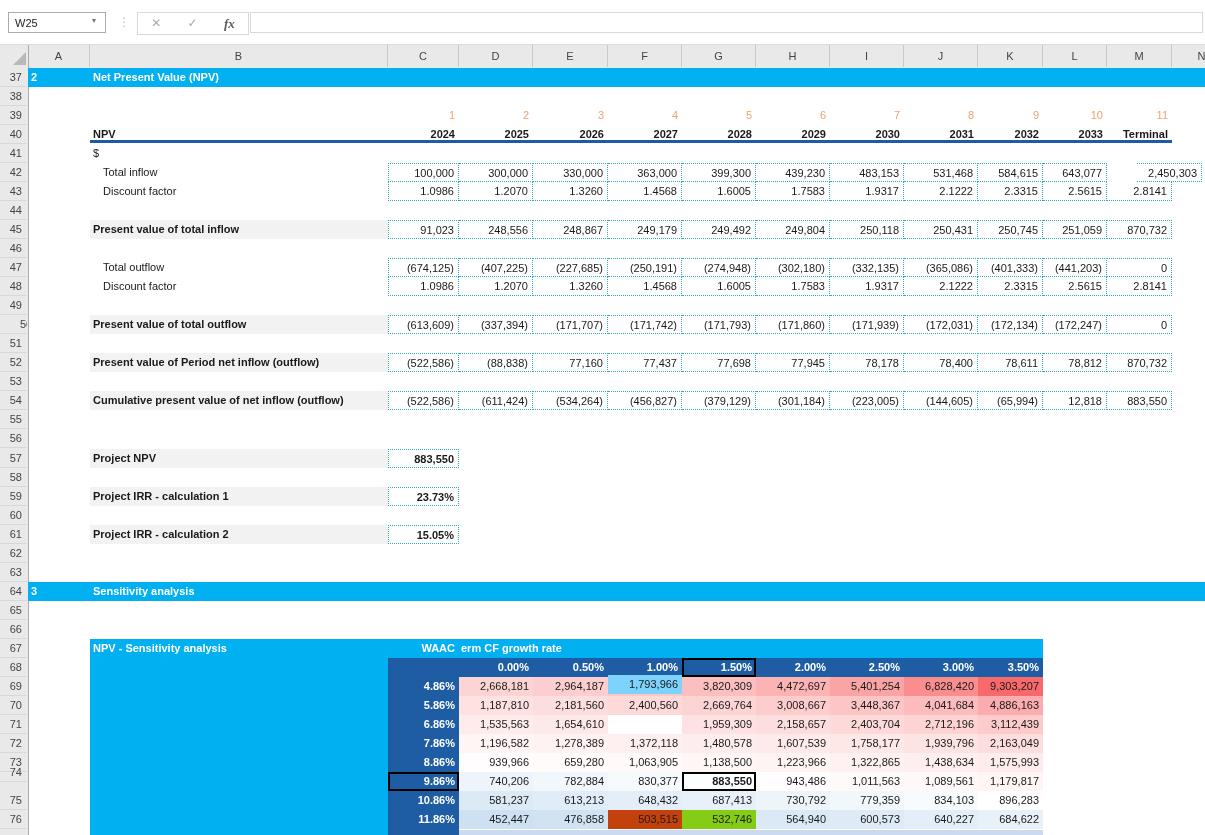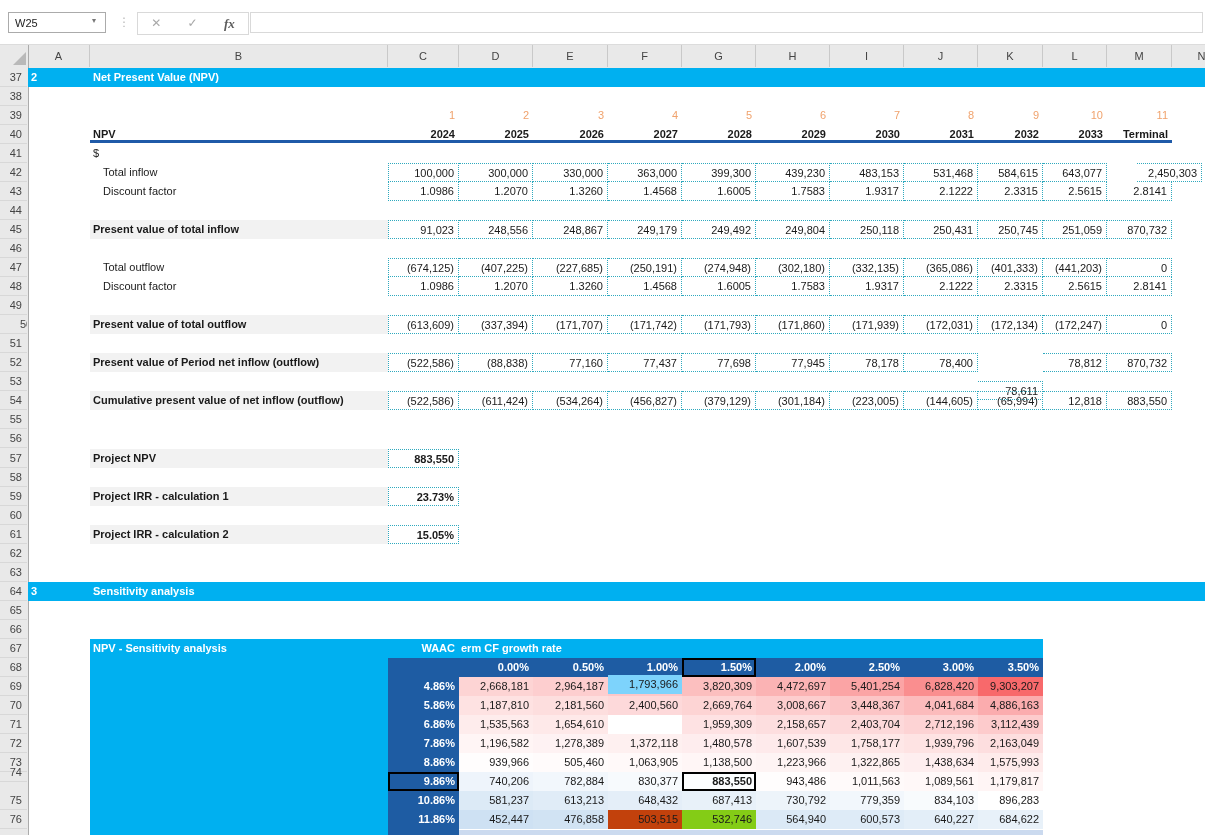--- a/index.html
+++ b/index.html
@@ -221,21 +221,21 @@
     <div class="abs cell" style="left: 90px; top: 353.25px; width: 298px; height: 19.05px; background: rgb(242, 242, 242);"></div>
     <div class="abs cell bold" style="left: 93px; top: 353.25px; width: 295px; height: 19.05px;">Present value of Period net inflow (outflow)</div>
     <div class="abs cell num" style="left: 388px; top: 353.25px; width: 71px; height: 19.05px; border-width: 1px; border-style: dotted; border-color: rgb(47, 169, 190);">(522,586)</div>
     <div class="abs cell num" style="left: 459px; top: 353.25px; width: 74px; height: 19.05px; border-right: 1px dotted rgb(47, 169, 190); border-bottom: 1px dotted rgb(47, 169, 190); border-top: 1px dotted rgb(47, 169, 190);">(88,838)</div>
     <div class="abs cell num" style="left: 533px; top: 353.25px; width: 75px; height: 19.05px; border-right: 1px dotted rgb(47, 169, 190); border-bottom: 1px dotted rgb(47, 169, 190); border-top: 1px dotted rgb(47, 169, 190);">77,160</div>
     <div class="abs cell num" style="left: 608px; top: 353.25px; width: 74px; height: 19.05px; border-right: 1px dotted rgb(47, 169, 190); border-bottom: 1px dotted rgb(47, 169, 190); border-top: 1px dotted rgb(47, 169, 190);">77,437</div>
     <div class="abs cell num" style="left: 682px; top: 353.25px; width: 74px; height: 19.05px; border-right: 1px dotted rgb(47, 169, 190); border-bottom: 1px dotted rgb(47, 169, 190); border-top: 1px dotted rgb(47, 169, 190);">77,698</div>
     <div class="abs cell num" style="left: 756px; top: 353.25px; width: 74px; height: 19.05px; border-right: 1px dotted rgb(47, 169, 190); border-bottom: 1px dotted rgb(47, 169, 190); border-top: 1px dotted rgb(47, 169, 190);">77,945</div>
     <div class="abs cell num" style="left: 830px; top: 353.25px; width: 74px; height: 19.05px; border-right: 1px dotted rgb(47, 169, 190); border-bottom: 1px dotted rgb(47, 169, 190); border-top: 1px dotted rgb(47, 169, 190);">78,178</div>
     <div class="abs cell num" style="left: 904px; top: 353.25px; width: 74px; height: 19.05px; border-right: 1px dotted rgb(47, 169, 190); border-bottom: 1px dotted rgb(47, 169, 190); border-top: 1px dotted rgb(47, 169, 190);">78,400</div>
-    <div class="abs cell num" style="left: 978px; top: 353.25px; width: 65px; height: 19.05px; border-right: 1px dotted rgb(47, 169, 190); border-bottom: 1px dotted rgb(47, 169, 190); border-top: 1px dotted rgb(47, 169, 190); margin-top: 28px;">78,611</div>
+    <div class="abs cell num" style="left: 978px; top: 353.25px; width: 65px; height: 19.05px; border-right: 1px dotted rgb(47, 169, 190); border-bottom: 1px dotted rgb(47, 169, 190); border-top: 1px dotted rgb(47, 169, 190);">78,611</div>
     <div class="abs cell num" style="left: 1043px; top: 353.25px; width: 64px; height: 19.05px; border-right: 1px dotted rgb(47, 169, 190); border-bottom: 1px dotted rgb(47, 169, 190); border-top: 1px dotted rgb(47, 169, 190);">78,812</div>
     <div class="abs cell num" style="left: 1107px; top: 353.25px; width: 65px; height: 19.05px; border-right: 1px dotted rgb(47, 169, 190); border-bottom: 1px dotted rgb(47, 169, 190); border-top: 1px dotted rgb(47, 169, 190);">870,732</div>
     <div class="abs cell" style="left: 90px; top: 391.35px; width: 298px; height: 19.05px; background: rgb(242, 242, 242);"></div>
     <div class="abs cell bold" style="left: 93px; top: 391.35px; width: 295px; height: 19.05px;">Cumulative present value of net inflow (outflow)</div>
     <div class="abs cell num" style="left: 388px; top: 391.35px; width: 71px; height: 19.05px; border-width: 1px; border-style: dotted; border-color: rgb(47, 169, 190);">(522,586)</div>
     <div class="abs cell num" style="left: 459px; top: 391.35px; width: 74px; height: 19.05px; border-right: 1px dotted rgb(47, 169, 190); border-bottom: 1px dotted rgb(47, 169, 190); border-top: 1px dotted rgb(47, 169, 190);">(611,424)</div>
     <div class="abs cell num" style="left: 533px; top: 391.35px; width: 75px; height: 19.05px; border-right: 1px dotted rgb(47, 169, 190); border-bottom: 1px dotted rgb(47, 169, 190); border-top: 1px dotted rgb(47, 169, 190);">(534,264)</div>
     <div class="abs cell num" style="left: 608px; top: 391.35px; width: 74px; height: 19.05px; border-right: 1px dotted rgb(47, 169, 190); border-bottom: 1px dotted rgb(47, 169, 190); border-top: 1px dotted rgb(47, 169, 190);">(456,827)</div>
     <div class="abs cell num" style="left: 682px; top: 391.35px; width: 74px; height: 19.05px; border-right: 1px dotted rgb(47, 169, 190); border-bottom: 1px dotted rgb(47, 169, 190); border-top: 1px dotted rgb(47, 169, 190);">(379,129)</div>
     <div class="abs cell num" style="left: 756px; top: 391.35px; width: 74px; height: 19.05px; border-right: 1px dotted rgb(47, 169, 190); border-bottom: 1px dotted rgb(47, 169, 190); border-top: 1px dotted rgb(47, 169, 190);">(301,184)</div>
@@ -302,21 +302,21 @@
     <div class="abs cell num" style="left: 978px; top: 715.2px; width: 65px; height: 19.05px; background: rgb(253, 203, 204);">3,112,439</div>
     <div class="abs cell num" style="left: 459px; top: 734.25px; width: 74px; height: 19.05px; background: rgb(255, 245, 245);">1,196,582</div>
     <div class="abs cell num" style="left: 533px; top: 734.25px; width: 75px; height: 19.05px; background: rgb(254, 242, 243);">1,278,389</div>
     <div class="abs cell num" style="left: 608px; top: 734.25px; width: 74px; height: 19.05px; background: rgb(254, 240, 240);">1,372,118</div>
     <div class="abs cell num" style="left: 682px; top: 734.25px; width: 74px; height: 19.05px; background: rgb(254, 237, 238);">1,480,578</div>
     <div class="abs cell num" style="left: 756px; top: 734.25px; width: 74px; height: 19.05px; background: rgb(254, 234, 235);">1,607,539</div>
     <div class="abs cell num" style="left: 830px; top: 734.25px; width: 74px; height: 19.05px; background: rgb(254, 231, 231);">1,758,177</div>
     <div class="abs cell num" style="left: 904px; top: 734.25px; width: 74px; height: 19.05px; background: rgb(254, 227, 227);">1,939,796</div>
     <div class="abs cell num" style="left: 978px; top: 734.25px; width: 65px; height: 19.05px; background: rgb(253, 222, 223);">2,163,049</div>
     <div class="abs cell num" style="left: 459px; top: 753.3px; width: 74px; height: 19.05px; background: rgb(255, 253, 253);">939,966</div>
-    <div class="abs cell num" style="left: 533px; top: 753.3px; width: 75px; height: 19.05px; background: rgb(255, 251, 251);">505,460</div>
+    <div class="abs cell num" style="left: 533px; top: 753.3px; width: 75px; height: 19.05px; background: rgb(255, 251, 251);">659,280</div>
     <div class="abs cell num" style="left: 608px; top: 753.3px; width: 74px; height: 19.05px; background: rgb(255, 249, 249);">1,063,905</div>
     <div class="abs cell num" style="left: 682px; top: 753.3px; width: 74px; height: 19.05px; background: rgb(255, 246, 246);">1,138,500</div>
     <div class="abs cell num" style="left: 756px; top: 753.3px; width: 74px; height: 19.05px; background: rgb(254, 244, 244);">1,223,966</div>
     <div class="abs cell num" style="left: 830px; top: 753.3px; width: 74px; height: 19.05px; background: rgb(254, 241, 241);">1,322,865</div>
     <div class="abs cell num" style="left: 904px; top: 753.3px; width: 74px; height: 19.05px; background: rgb(254, 238, 239);">1,438,634</div>
     <div class="abs cell num" style="left: 978px; top: 753.3px; width: 65px; height: 19.05px; background: rgb(254, 235, 235);">1,575,993</div>
     <div class="abs cell num" style="left: 459px; top: 772.35px; width: 74px; height: 19.05px; background: rgb(238, 244, 251);">740,206</div>
     <div class="abs cell num" style="left: 533px; top: 772.35px; width: 75px; height: 19.05px; background: rgb(242, 247, 252);">782,884</div>
     <div class="abs cell num" style="left: 608px; top: 772.35px; width: 74px; height: 19.05px; background: rgb(247, 250, 253);">830,377</div>
     <div class="abs cell num bold" style="left: 682px; top: 772.35px; width: 74px; height: 19.05px; background: rgb(253, 254, 255);">883,550</div>

